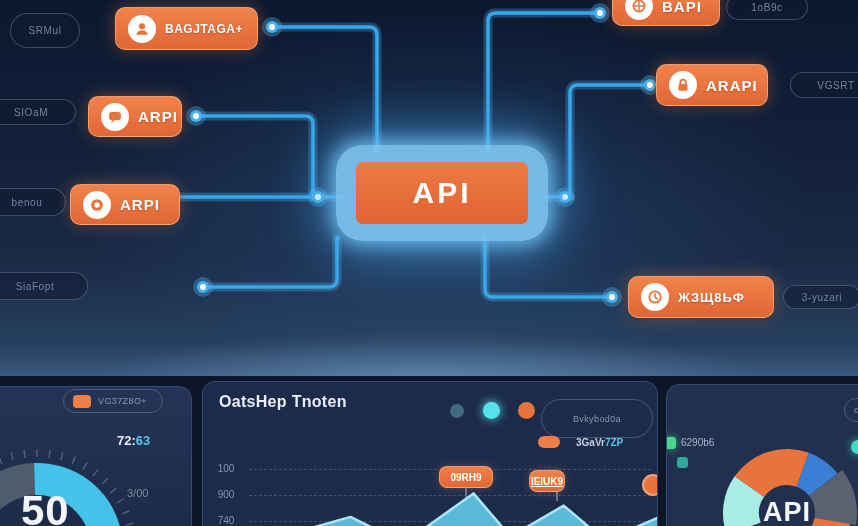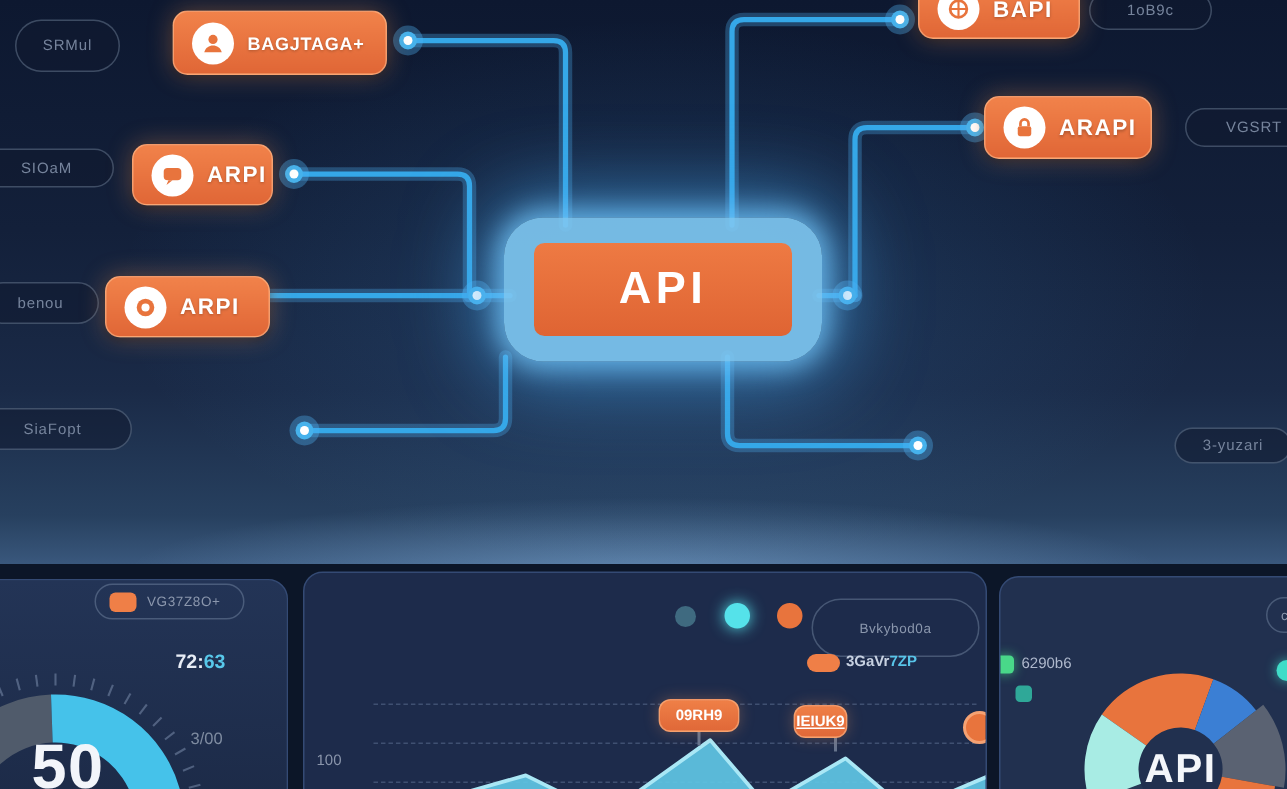--- a/index.html
+++ b/index.html
@@ -59,21 +59,21 @@
     color:#8b97ad;font-size:9px;letter-spacing:.4px;white-space:nowrap;overflow:hidden;}
   .swatch{border-radius:4px;background:#ef7f47;flex:0 0 auto;}
 
   .stat-line{position:absolute;font-size:13px;font-weight:bold;color:#e8edf6;}
   .stat-line .accent{color:#58c8ea;}
   .muted{position:absolute;color:#7e8ba0;font-size:11px;}
   .gauge-value{position:absolute;color:#f2f5fa;font-weight:bold;font-size:42px;letter-spacing:1px;}
 
   .legend-dot{position:absolute;border-radius:50%;}
   .grid-line{position:absolute;height:0;border-top:1.5px dashed rgba(130,150,185,.35);}
-  .ytick{position:absolute;width:30px;text-align:left;color:#8a95ab;font-size:10px;margin-top:39px;}
+  .ytick{position:absolute;width:30px;text-align:center;color:#8a95ab;font-size:10px;}
 
   .chart-badge{position:absolute;display:flex;align-items:center;justify-content:center;
     background:linear-gradient(180deg,#ef7f47,#e06838);border:1px solid rgba(255,195,150,.5);
     border-radius:8px;color:#fff;font-size:10px;font-weight:bold;box-sizing:border-box;
     box-shadow:0 0 10px rgba(240,150,90,.30);}
   .badge-pointer{position:absolute;width:2px;background:#66748e;}
 
   .donut-center-label{position:absolute;color:#f4f6fa;font-weight:bold;font-size:27px;
     letter-spacing:1px;text-align:center;}
   .sq{position:absolute;border-radius:3px;}
@@ -205,20 +205,29 @@
       <span class="node-label">BAPI</span>
     </div>
     <div class="node-box" style="left:656px;top:64px;width:112px;height:42px;">
       <span class="icon-circle">
         <svg viewBox="0 0 20 20">
             <rect x="5" y="9" width="10" height="7.5" rx="1.6" fill="#e8743d"></rect>
             <path d="M7 9V7a3 3 0 0 1 6 0v2" stroke="#e8743d" stroke-width="2" fill="none"></path>
           </svg>
       </span>
       <span class="node-label">ARAPI</span>
+    </div>
+    <div class="node-box" style="left:628px;top:276px;width:146px;height:42px;">
+      <span class="icon-circle">
+        <svg viewBox="0 0 20 20">
+            <circle cx="10" cy="10" r="6.3" fill="none" stroke="#e8743d" stroke-width="2"></circle>
+            <path d="M10 6.5V10l2.6 2" stroke="#e8743d" stroke-width="1.8" fill="none" stroke-linecap="round"></path>
+          </svg>
+      </span>
+      <span class="node-label" style="font-size:13px;">ЖЗЩ8ЬФ</span>
     </div>
 
     <div class="node-halo">
       <div class="api-core">API</div>
     </div>
   </section>
 
   <div class="dashboard-bg"></div>
 
   <div class="card card-left">
@@ -280,28 +289,29 @@
       <span>VG37Z8O+</span>
     </div>
     <div class="stat-line" style="left:132px;top:46px;">
       <span>72:</span><span class="accent">63</span>
     </div>
     <div class="muted" style="left:142px;top:100px;">3/00</div>
     <div class="gauge-value" style="left:36px;top:100px;">50</div>
   </div>
 
   <div class="card card-mid">
+    <div class="panel-title" style="left:16px;top:11px;font-size:16px;">OatsHep Tnoten</div>
 
     <span class="legend-dot" style="left:247px;top:22px;width:14px;height:14px;background:#3f6a80;"></span>
     <span class="legend-dot" style="left:280px;top:20px;width:17px;height:17px;background:#55e2ea;box-shadow:0 0 10px #55e2ea;"></span>
     <span class="legend-dot" style="left:315px;top:20px;width:17px;height:17px;background:#e8743d;"></span>
     <div class="mini-pill" style="left:338px;top:17px;width:112px;height:39px;justify-content:center;">
       <span>Bvkybod0a</span>
     </div>
-    <div style="position:absolute;left:335px;top:54px;display:flex;gap:4px;">
+    <div style="position:absolute;left:335px;top:54px;display:flex;align-items:center;gap:16px;">
       <span class="swatch" style="width:22px;height:12px;border-radius:6px;"></span>
       <span style="font-size:10px;font-weight:bold;color:#c7d1e1;"><span>3GaVr</span><span style="color:#58c4e8;">7ZP</span></span>
     </div>
 
     <div class="ytick" style="left:8px;top:81px;">100</div>
     <div class="ytick" style="left:8px;top:107px;">900</div>
     <div class="ytick" style="left:8px;top:133px;">740</div>
     <div class="grid-line" style="left:46px;top:87px;width:402px;"></div>
     <div class="grid-line" style="left:46px;top:113px;width:402px;"></div>
     <div class="grid-line" style="left:46px;top:139px;width:402px;"></div>

